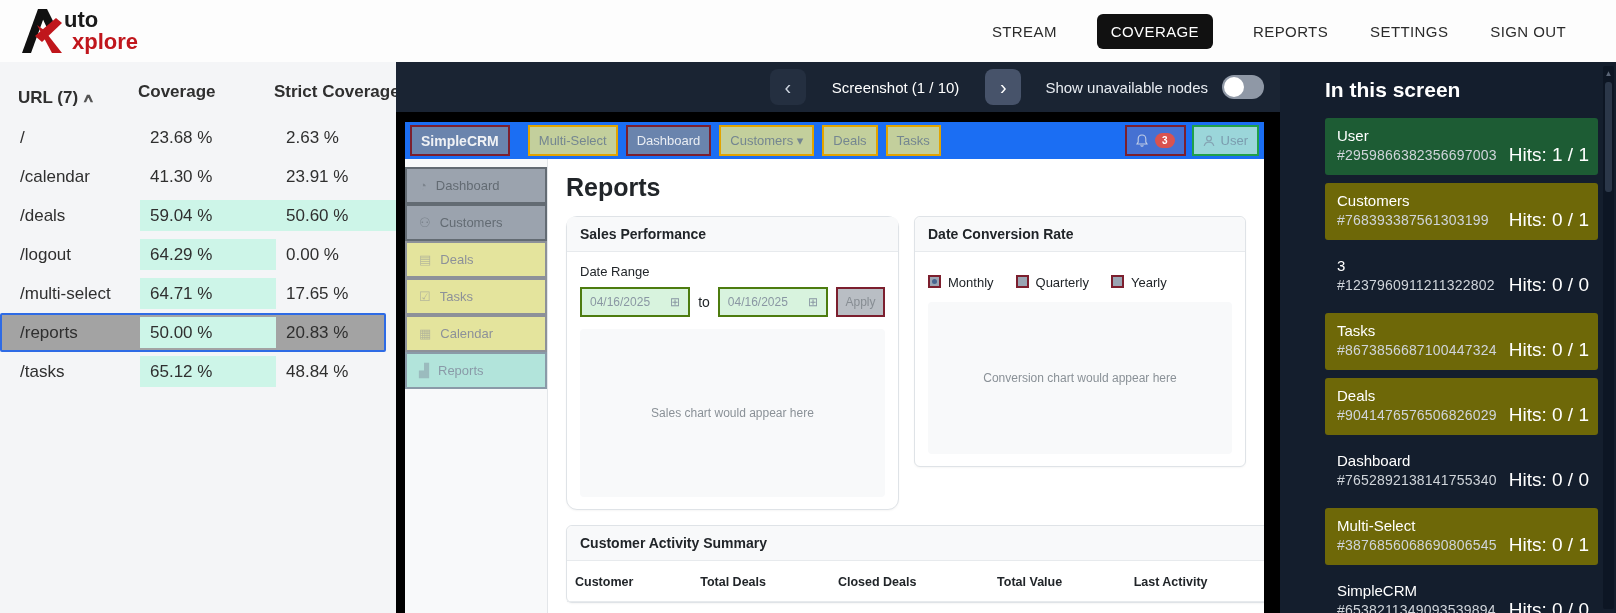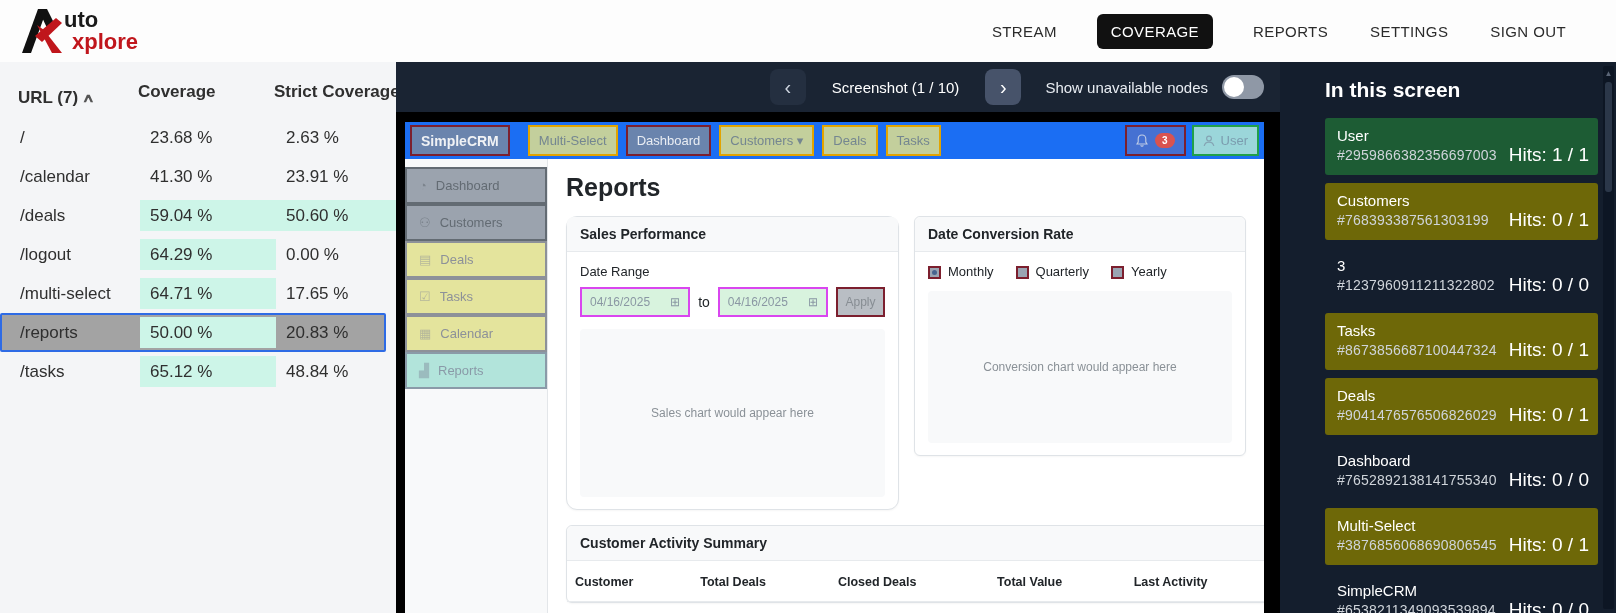--- a/index.html
+++ b/index.html
@@ -85,35 +85,35 @@
   .cards-row { display:flex; gap:15px; align-items:flex-start; }
   .card { border:1px solid #dfe3e7; border-radius:6px; background:#fff;
     box-shadow:0 1px 2px rgba(0,0,0,.04); }
   .card-head { background:#f8f9fa; border-bottom:1px solid #e7eaed; padding:9px 13px;
     font-size:14px; font-weight:700; color:#212529; border-radius:6px 6px 0 0; }
   .card-body { padding:12px 13px; }
   .sales-card { width:333px;border-radius:11px; }
   .conv-card { width:350px; }
   .dr-label { font-size:13px; color:#212529; margin-bottom:8px; }
   .dr-row { display:flex; align-items:center; gap:8px; margin-bottom:12px; }
-  .date-input { width:112px; height:30px; border:2px solid #d946ef; background:#d8f3de;
+  .date-input { width:112px; height:30px; border:2px solid #4d7c0f; background:#d8f3de;
     display:flex; align-items:center; justify-content:space-between; padding:0 8px;
     font-size:12px; color:#8a97a3; cursor:text; }
   .date-input .cal { font-size:12px; color:#8a97a3; }
   .to-label { font-size:14px; color:#212529; }
   .apply-btn { width:50px; height:30px; border:2px solid #7c1f2e; background:#b9bec4;
     color:#878d93; font-size:12px; display:flex; align-items:center; justify-content:center;
     cursor:pointer; }
   .chart-ph { background:#f8f9fa; border-radius:4px; display:flex; align-items:center;
     justify-content:center; font-size:12px; color:#8a9197; }
   .sales-ph { height:168px; }
   .conv-ph { height:152px; }
   .radio-row { display:flex; gap:22px; margin-bottom:12px; }
-  .radio-opt { display:flex; align-items:flex-end; gap:7px; font-size:13px; color:#212529;
-    cursor:pointer; }
+  .radio-opt { display:flex; align-items:flex-start; gap:7px; font-size:13px; color:#212529;
+    cursor:pointer;margin-top:11px; }
   .radio-sq { width:13px; height:13px; border:2px solid #7c1f2e; background:#9aa5b3;
     position:relative; flex:none; }
   .radio-opt.selected .radio-sq::after { content:""; position:absolute; inset:2px;
     background:#47648f; border-radius:50%; }
 
   .activity-card { margin-top:15px; width:712px; }
   .act-table { width:100%; border-collapse:collapse; }
   .act-table th { text-align:left; font-size:12.5px; color:#212529; padding:14px 8px 12px 8px;
     border-bottom:1px solid #e7eaed; }
 

